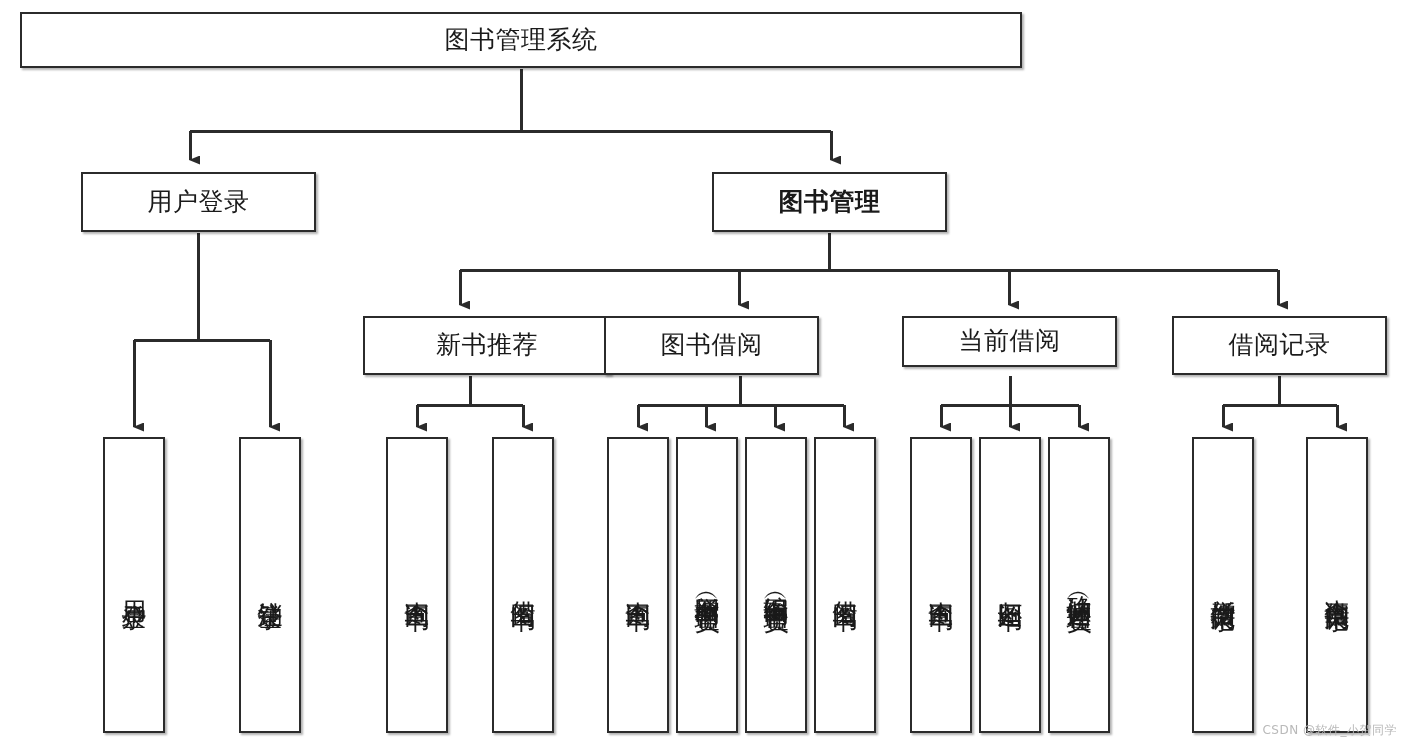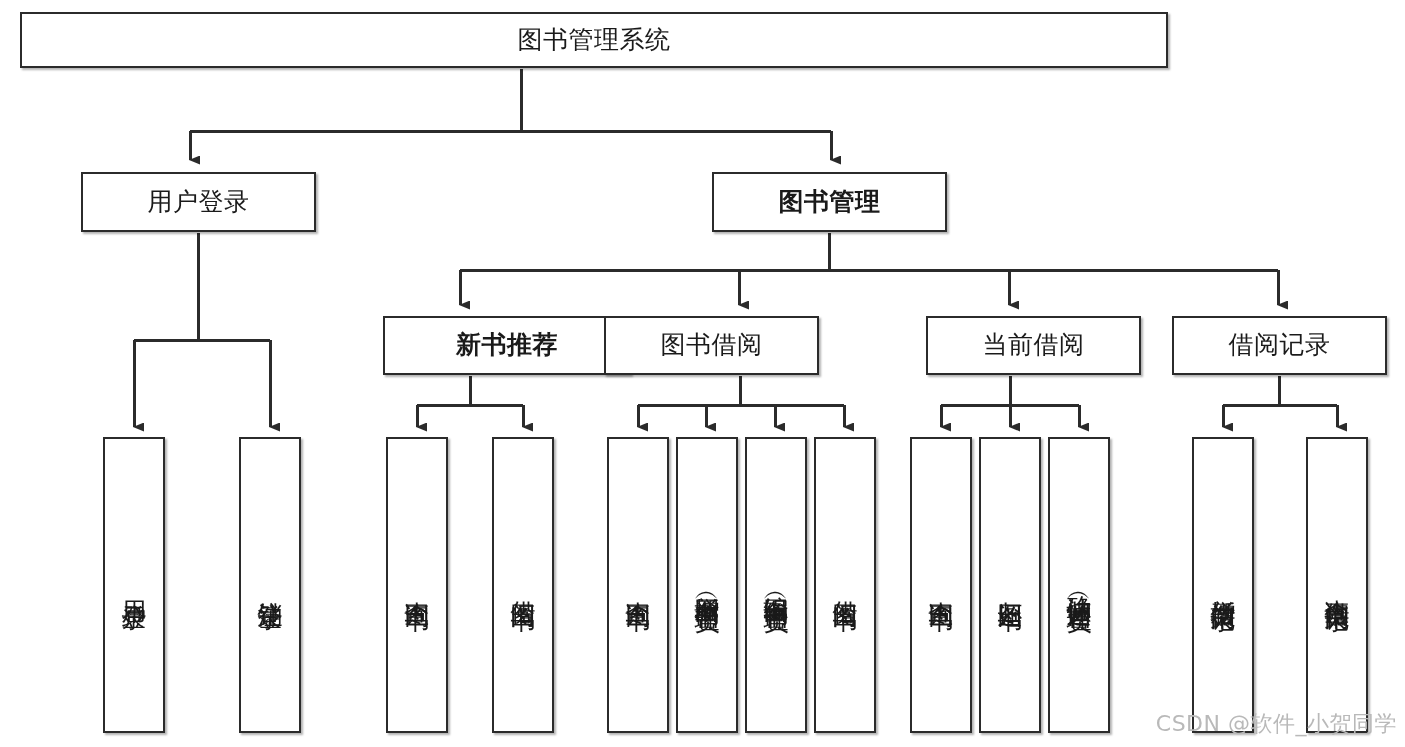--- a/index.html
+++ b/index.html
@@ -61,21 +61,21 @@
     text-orientation: upright;
     font-size: 25px;
     line-height: 1.0;
     letter-spacing: 2px;
     max-height: 100%;
   }
   #watermark {
     position: absolute;
     right: 8px;
     bottom: 8px;
-    font-size: 22px;
+    font-size: 12px;
     color: #b9b9b9;
     white-space: nowrap;
     letter-spacing: 0.5px;
     pointer-events: none;
   }
 </style>
 </head>
 <body>
 
 <div id="diagram-root">
@@ -124,41 +124,41 @@
       <path d="M1010,405 L1010,427" marker-end="url(#arrowhead)"></path>
       <path d="M1079,405 L1079,427" marker-end="url(#arrowhead)"></path>
 
       <path d="M1279,376 L1279,405"></path>
       <path d="M1223,405 L1337,405"></path>
       <path d="M1223,405 L1223,427" marker-end="url(#arrowhead)"></path>
       <path d="M1337,405 L1337,427" marker-end="url(#arrowhead)"></path>
     </g>
   </svg>
 
-  <div class="node root horiz" style="left:20px; top:12px; width:1148px; height:56px;">
+  <div class="node root horiz" style="left:20px; top:12px; width:1002px; height:56px;">
     <span class="label">图书管理系统</span>
   </div>
 
   <div class="node horiz" style="left:81px; top:172px; width:235px; height:60px;">
     <span class="label">用户登录</span>
   </div>
 
   <div class="node horiz" style="left:712px; top:172px; width:235px; height:60px;font-weight:bold;">
     <span class="label">图书管理</span>
   </div>
 
-  <div class="node horiz" style="left:383px; top:316px; width:248px; height:59px;font-weight:bold;">
+  <div class="node horiz" style="left:363px; top:316px; width:248px; height:59px;">
     <span class="label">新书推荐</span>
   </div>
 
   <div class="node horiz" style="left:604px; top:316px; width:215px; height:59px;">
     <span class="label">图书借阅</span>
   </div>
 
-  <div class="node horiz" style="left:902px; top:316px; width:215px; height:59px;margin-left:24px;">
+  <div class="node horiz" style="left:902px; top:316px; width:215px; height:51px;">
     <span class="label">当前借阅</span>
   </div>
 
   <div class="node horiz" style="left:1172px; top:316px; width:215px; height:59px;">
     <span class="label">借阅记录</span>
   </div>
 
   <div class="node vert" style="left:103px; top:437px; width:62px; height:296px;">
     <span class="label">用户登录</span>
   </div>

